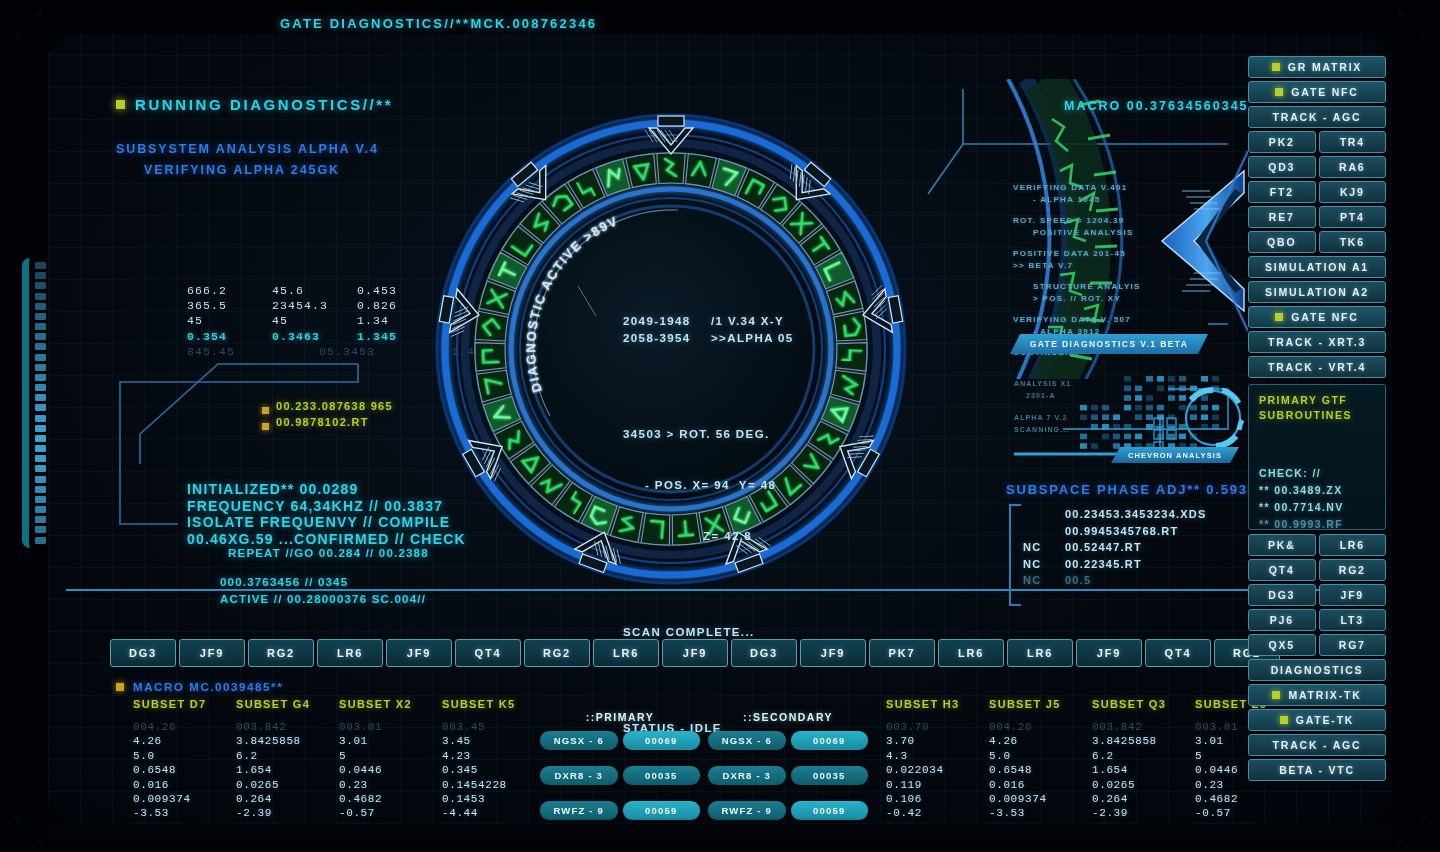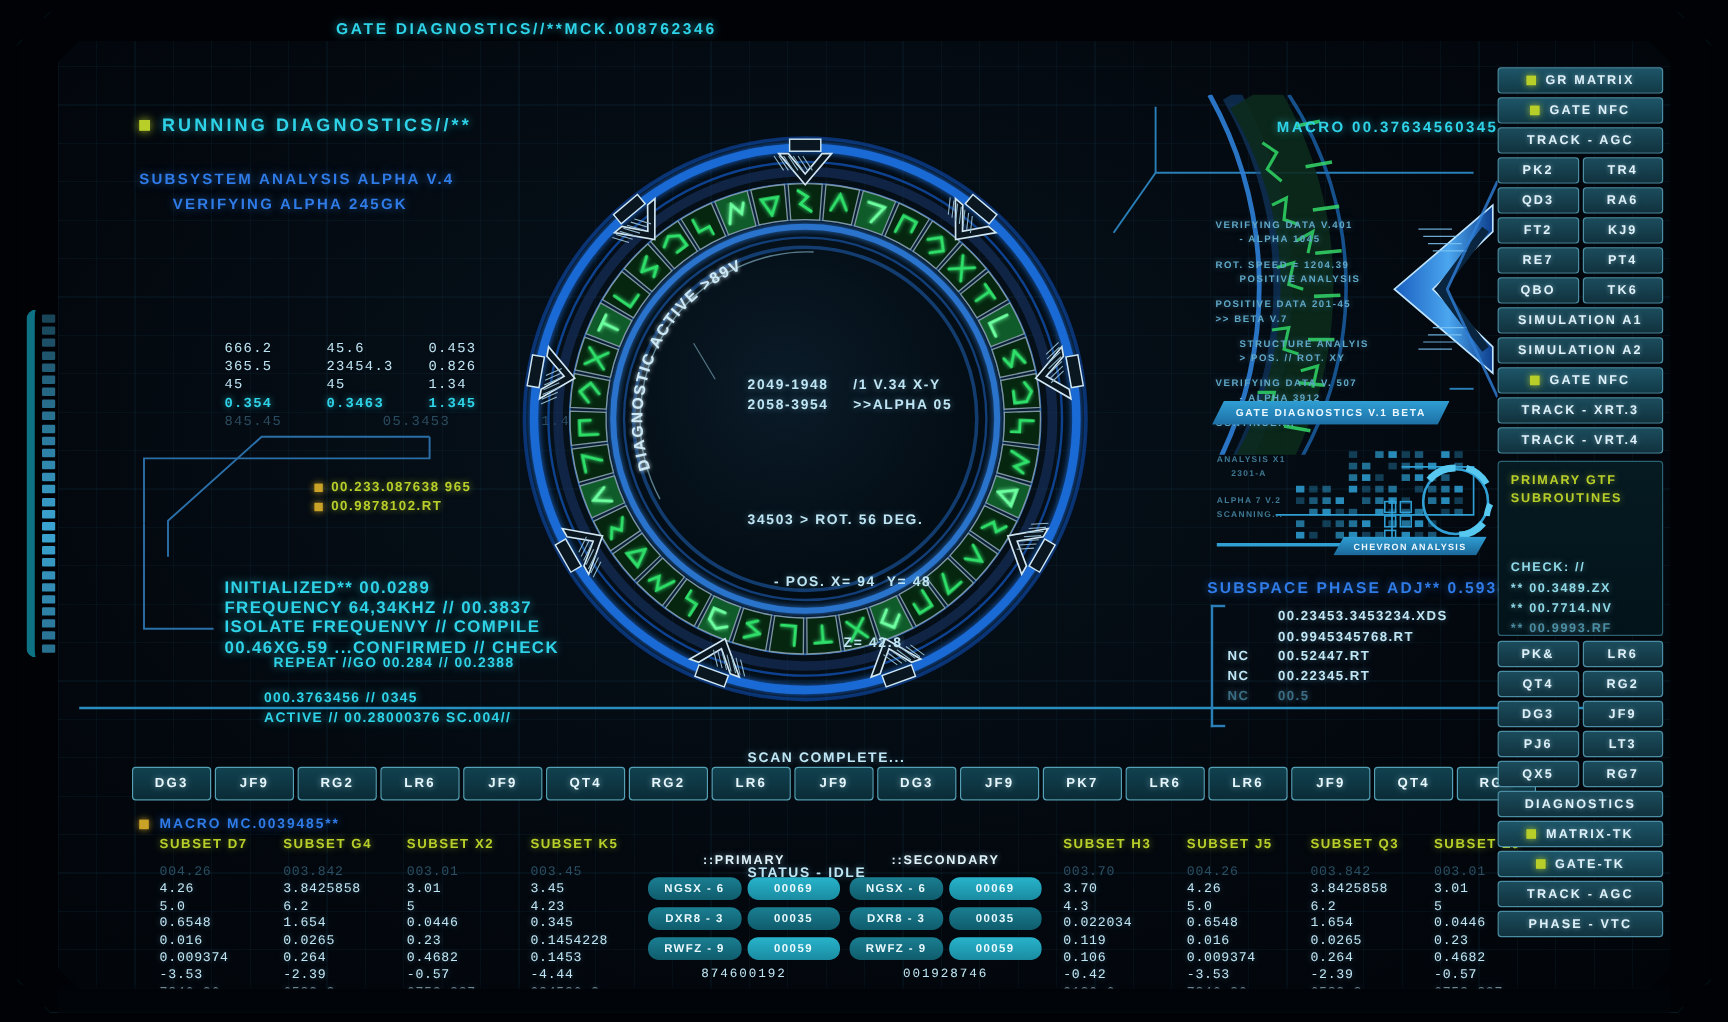--- a/index.html
+++ b/index.html
@@ -89,21 +89,21 @@
   .numtable .row { display:flex; }
   .numtable .c { width: 85px; }
   .numtable .r0, .numtable .r1, .numtable .r2 { color:#bfe6f5; }
   .numtable .r3 { color:#2fd3e8; font-weight:bold; text-shadow:0 0 6px rgba(47,211,232,.6); }
   .numtable .r4 { color:#2b4c60;gap:47px; }
 
   .tagbox {
     position: absolute; left: 214px; top: 364px;
     font-size: 11px; letter-spacing: 1.3px; line-height: 16px; font-weight: bold;
   }
-  .tagbox .line { display:flex; align-items:center; gap:7px; }
+  .tagbox .line { display:flex; align-items:flex-end; gap:7px; }
   .tagbox .sqs { width:7px; height:7px; background:#c9a227; box-shadow:0 0 6px rgba(201,162,39,.9); }
 
   .initblock {
     position: absolute; left: 139px; top: 447px;
     font-size: 14px; letter-spacing: 1.2px; line-height: 16.5px; font-weight: bold;
   }
   .repeat { position:absolute; left:180px; top:513px; font-size:11.5px; letter-spacing:1.2px; font-weight:bold; }
   .activeblock { position:absolute; left:172px; top:540px; font-size:11.5px; letter-spacing:1.2px; line-height:17px; font-weight:bold; }
 
   
@@ -236,21 +236,21 @@
   .subset-val.dim { color:#2a4f63; text-shadow:none; }
 
   
   .pills { position:absolute; top:677px; width:160px; }
   .pills.primary { left:492px; }
   .pills.secondary { left:660px; }
   .pills-title {
     text-align:center; color:#dff3fb; font-size:10.5px; letter-spacing:1.5px; font-weight:bold;
     margin-bottom:8px; text-shadow:0 0 5px rgba(200,240,255,.5);
   }
-  .pill-row { display:flex; gap:5px; margin-bottom:6px;text-align:center; }
+  .pill-row { display:flex; gap:5px; margin-bottom:16px;text-align:center; }
   .pill {
     flex:1; height:19px; border-radius:9px;
     background: linear-gradient(180deg,#1a7f92,#0f5c6c);
     display:flex; align-items:center; justify-content:center;
     color:#eaf9ff; font-size:9.5px; letter-spacing:1.2px; font-weight:bold;
     cursor:pointer;
   }
   .pill.bright { background: linear-gradient(180deg,#27b4cb,#1a8ba1); }
   .pills-code {
     text-align:center; margin-top:3px; color:#bfe6f5; font-size:10.5px;
@@ -1159,19 +1159,19 @@
           <span>MATRIX-TK</span>
         </div>
         <div class="sb-btn lit">
           <span class="sb-led"></span>
           <span>GATE-TK</span>
         </div>
         <div class="sb-btn">
           <span>TRACK -  AGC</span>
         </div>
         <div class="sb-btn">
-          <span>PHASE -  VTC</span>
+          <span>BETA -  VTC</span>
         </div>
       </div>
   </div>
 
   <div class="bottom-fade"></div>
 </div>
 
 </body></html>

